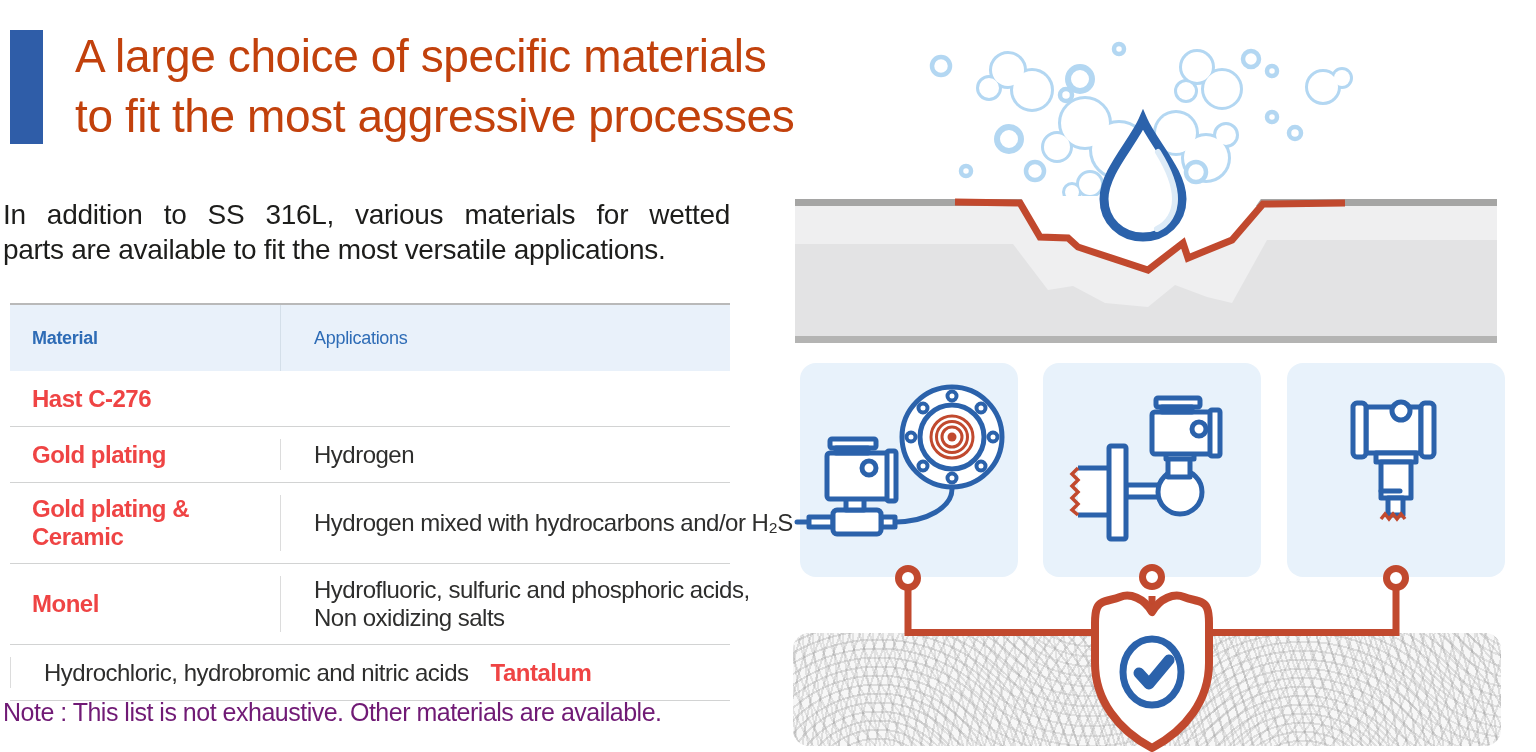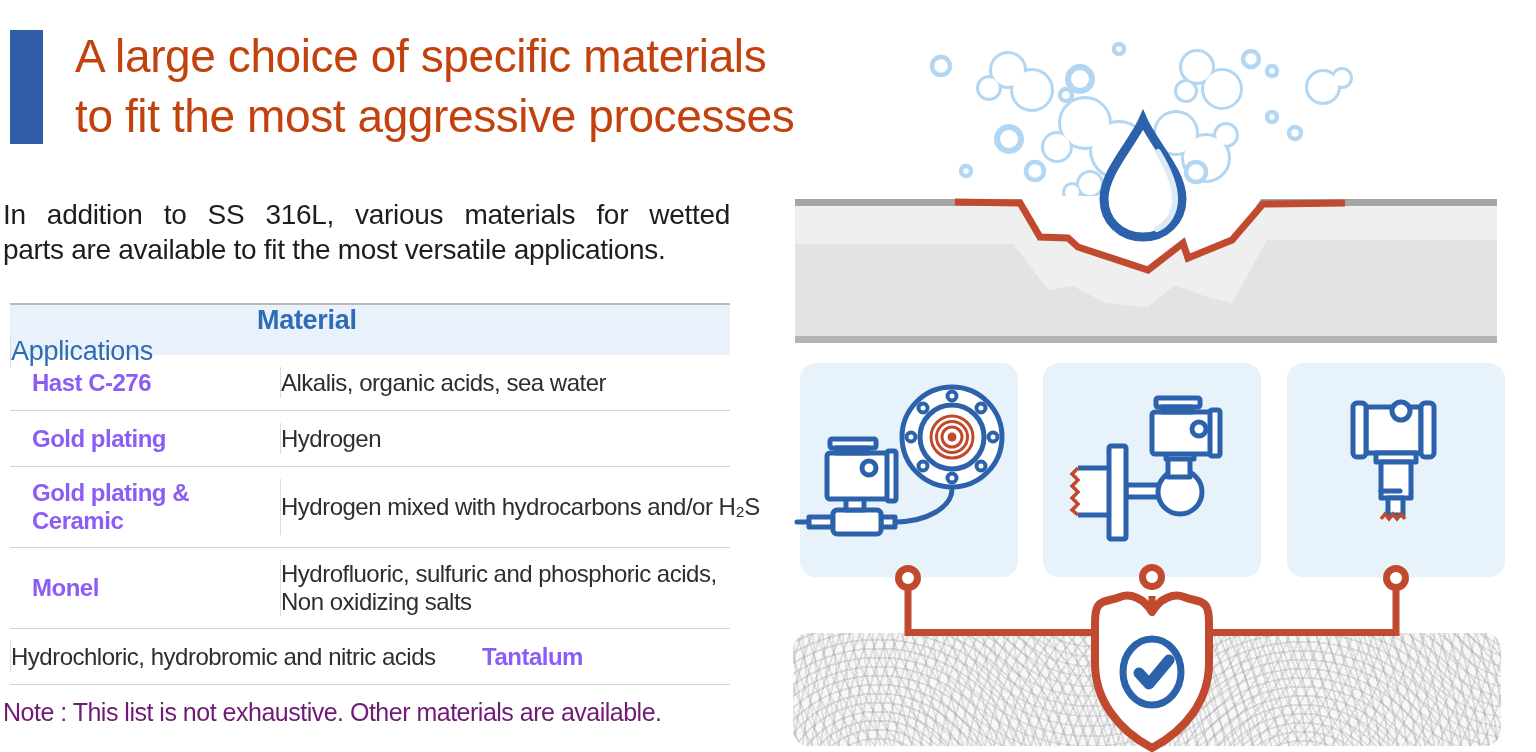--- a/index.html
+++ b/index.html
@@ -9,26 +9,26 @@
 
   
   .accent-bar { left:10px; top:30px; width:33px; height:114px; background:var(--c-accentbar,#2f5da8); }
   .page-title { left:75px; top:26px; font-size:46px; line-height:60px; letter-spacing:-0.4px; color:#c2410c; }
   .intro { left:3px; top:197px; width:727px; font-size:28px; line-height:35px; letter-spacing:-0.3px; }
   .intro .l1 { text-align:justify; text-align-last:justify; }
   .intro .l2 { white-space:nowrap; }
 
   .mat-table { left:10px; top:303px; width:720px; border-top:2px solid #b9b9b9; font-size:24px; }
   .trow, .thead-row { display:flex; align-items:center; border-bottom:1px solid #d2d3d3; }
-  .thead-row { background:var(--c-headerbg,#e9f1fa); height:50px; border-bottom:none; font-size:27px;flex-direction:column; }
+  .thead-row { background:var(--c-headerbg,#e9f1fa); height:66px; border-bottom:none; font-size:18px; }
   .thead-row .cell { color:var(--c-headertext,#2e6cb6); letter-spacing:-0.3px; }
   .trow { min-height:56px; padding:12px 0; }
   .cell { letter-spacing:-0.5px; }
-  .cell-material { width:270px; padding-left:22px; flex:none; font-weight:bold; color:#8b5cf6; }
-  .cell-apps { padding-left:0; flex:1; border-left:1px solid #dcdcdc; align-self:stretch;
+  .cell-material { width:270px; padding-left:22px; flex:none; font-weight:bold; color:#ef4444; }
+  .cell-apps { padding-left:33px; flex:1; border-left:1px solid #dcdcdc; align-self:stretch;
                display:flex; flex-direction:column; justify-content:center; color:#2e2e2d; }
   .thead-row .cell-apps { border-left:1px solid #d4dfe9; font-weight:normal; }
   .appline { white-space:nowrap; line-height:28px; }
 
   .note { left:3px; top:698px; font-size:25px; letter-spacing:-0.5px; color:#701a75; white-space:nowrap; }
 
   
   .wavy {
     left:793px; top:633px; width:708px; height:113px; border-radius:16px; z-index:0;
     background-color:#f7f7f7;
@@ -76,23 +76,20 @@
 </div>
 
 <div class="abs mat-table">
   <div class="thead-row">
     <div class="cell cell-material">Material</div>
     <div class="cell cell-apps">Applications</div>
   </div>
   <div>
       <div class="trow">
         <div class="cell cell-material">Hast C-276</div>
-        <div class="cell cell-apps">
-          <div class="appline">Alkalis, organic acids, sea water</div>
-        </div>
       </div>
       <div class="trow">
         <div class="cell cell-material">Gold plating</div>
         <div class="cell cell-apps">
           <div class="appline">Hydrogen</div>
         </div>
       </div>
       <div class="trow">
         <div class="cell cell-material">Gold plating &amp; Ceramic</div>
         <div class="cell cell-apps">

